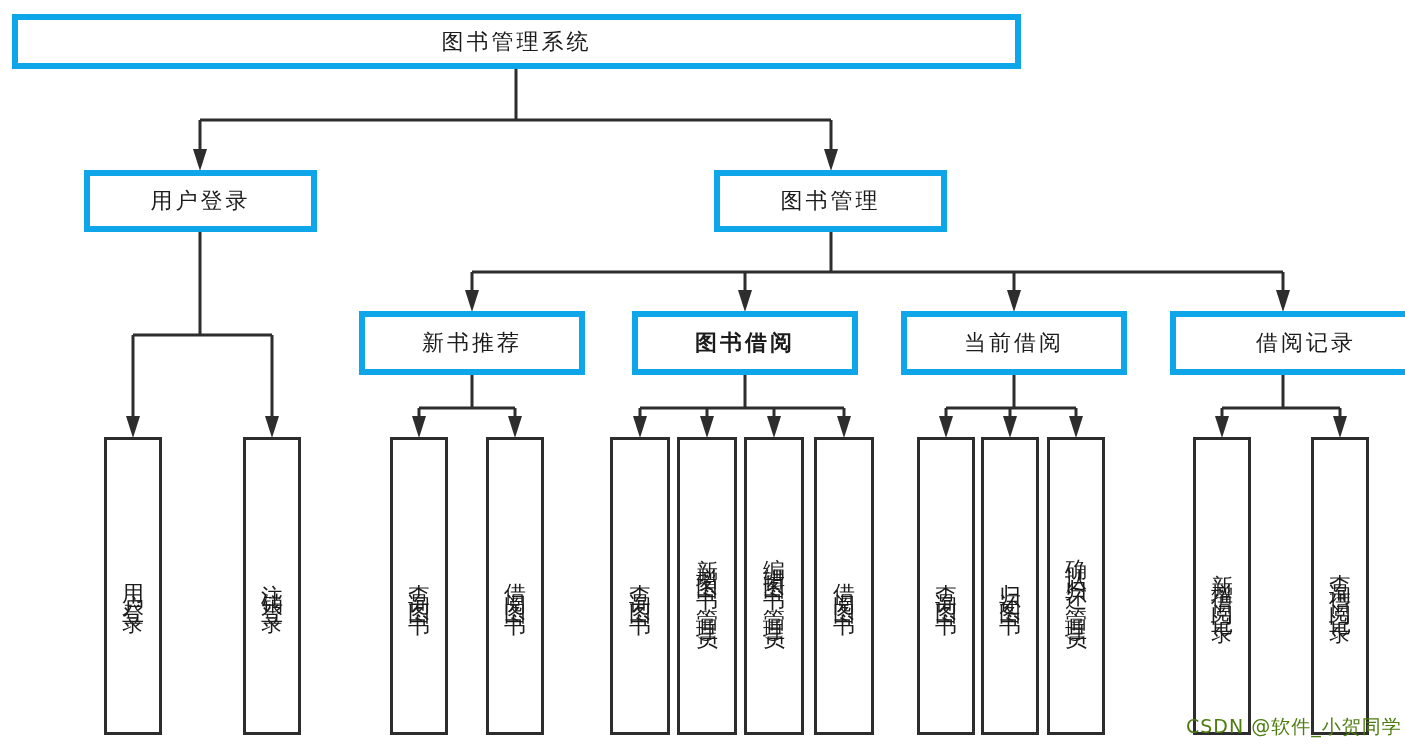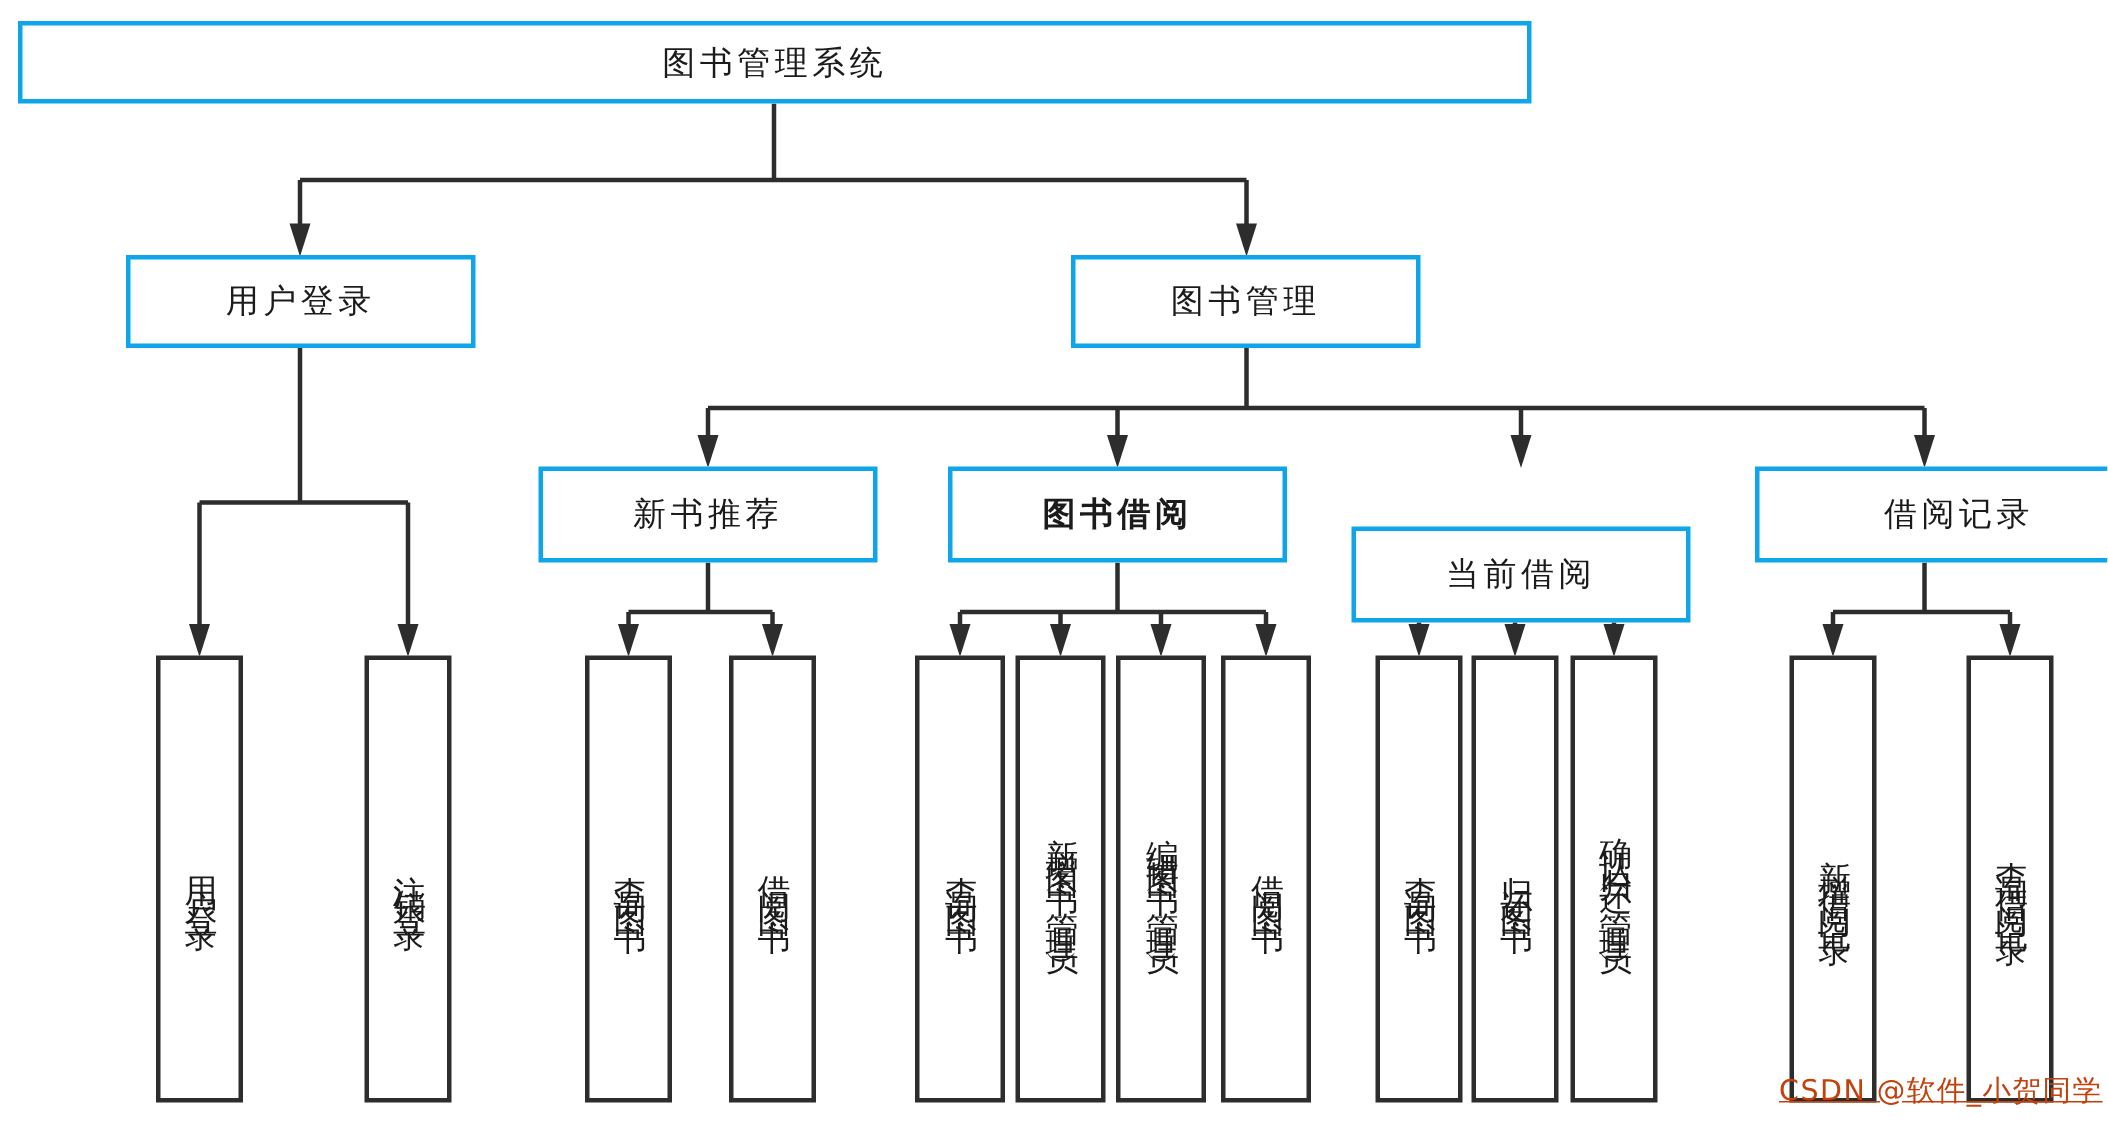--- a/index.html
+++ b/index.html
@@ -1,40 +1,40 @@
 <!DOCTYPE html>
 <html><head>
 <meta charset="utf-8">
 <style>
   html,body{margin:0;padding:0;background:#ffffff;}
   body{font-family:"DejaVu Sans","Liberation Sans",sans-serif;}
   .stage{position:relative;width:1405px;height:747px;background:#ffffff;overflow:hidden;}
   .wires{position:absolute;left:0;top:0;z-index:1;}
   .node{
     position:absolute;box-sizing:border-box;background:#ffffff;
-    border:3px solid #0ea5e9;display:flex;align-items:center;justify-content:center;
+    border:6px solid #0ea5e9;display:flex;align-items:center;justify-content:center;
     font-size:22px;letter-spacing:3px;color:#1b1b1b;z-index:2;white-space:nowrap;
   }
   .vnode{
     position:absolute;box-sizing:border-box;background:#ffffff;
     border:3px solid #2d2d2d;display:flex;align-items:center;justify-content:center;
     writing-mode:vertical-rl;text-orientation:mixed;
     font-size:22px;letter-spacing:10px;line-height:1;color:#1b1b1b;z-index:2;
   }
   .watermark{
     position:absolute;left:1186px;top:714px;z-index:6;
-    font-size:19px;color:#c2410c;letter-spacing:1px;text-decoration:underline;
+    font-size:19px;color:#4d7c0f;letter-spacing:1px;
   }
   
   #n-root{left:12px;top:14px;width:1009px;height:55px;}
   #n-user-login{left:84px;top:170px;width:233px;height:62px;}
   #n-book-mgmt{left:714px;top:170px;width:233px;height:62px;}
   #n-new-book-rec{left:359px;top:311px;width:226px;height:64px;}
   #n-book-borrow{left:632px;top:311px;width:226px;height:64px;font-weight:bold;}
-  #n-current-borrow{left:901px;top:311px;width:226px;height:64px;margin-top:40px;}
+  #n-current-borrow{left:901px;top:311px;width:226px;height:64px;}
   #n-borrow-record{left:1170px;top:311px;width:272px;height:64px;}
   .leaf{top:437px;height:298px;width:58px;}
   #l-a1{left:104px;} #l-a2{left:243px;}
   #l-b1{left:390px;} #l-b2{left:486px;}
   #l-c1{left:610px;width:60px;} #l-c2{left:677px;width:60px;}
   #l-c3{left:744px;width:60px;} #l-c4{left:814px;width:60px;}
   #l-d1{left:917px;} #l-d2{left:981px;} #l-d3{left:1047px;}
   #l-e1{left:1193px;} #l-e2{left:1311px;}
 </style>
 </head>

